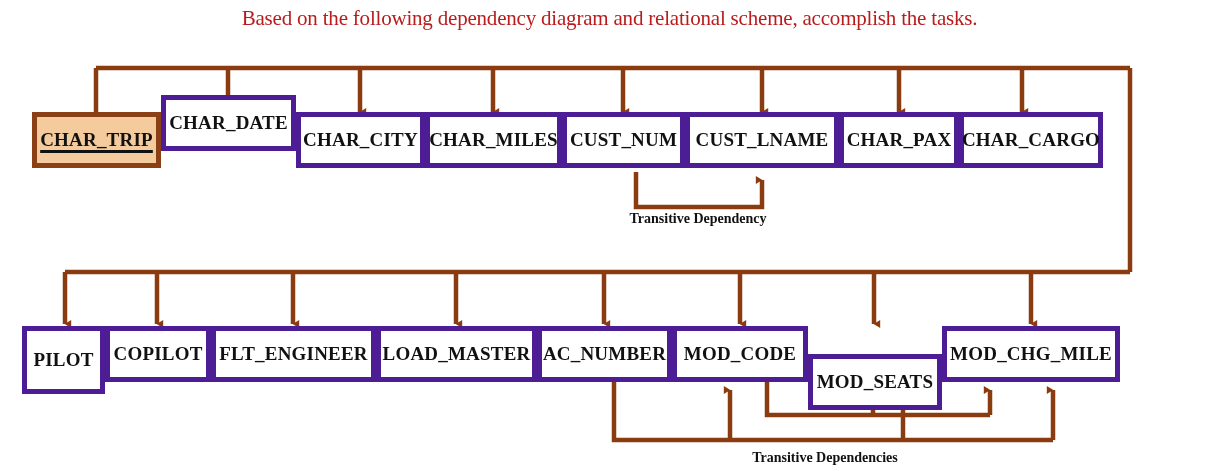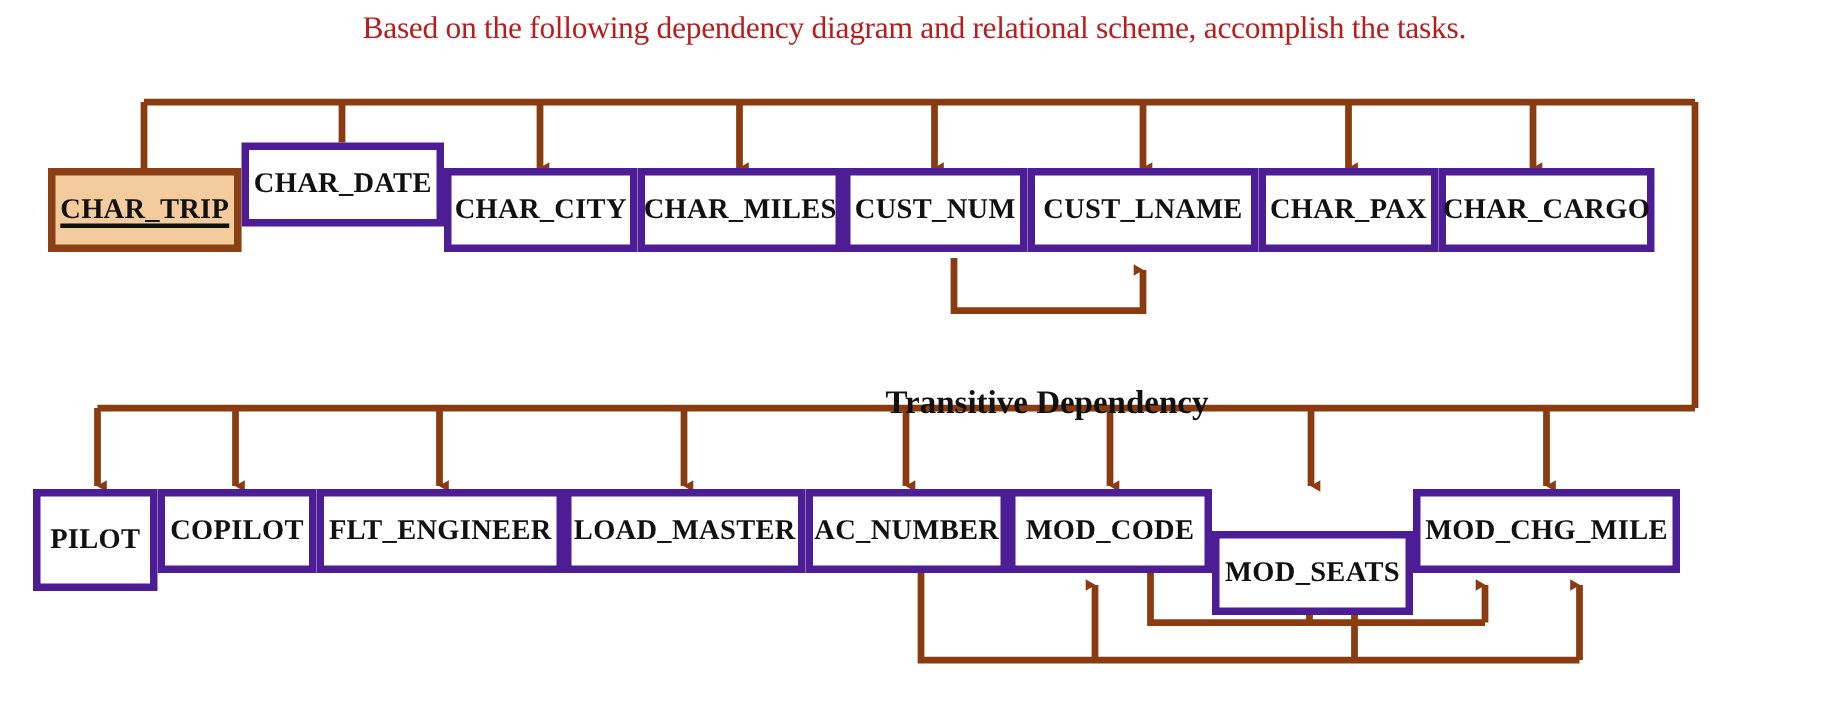--- a/index.html
+++ b/index.html
@@ -50,26 +50,25 @@
     border-color: #8a4014;
     background: #f3cb9c;
   }
   .attr-box.pk .pk-label {
     text-decoration: underline;
     text-decoration-thickness: 3px;
     text-underline-offset: 4px;
   }
   .caption {
     position: absolute;
-    font-size: 22px;
+    font-size: 14px;
     font-weight: bold;
     color: #111111;
     white-space: nowrap;
     text-align: center;
-    margin-top: 44px;
   }
   svg.lines {
     position: absolute;
     left: 0;
     top: 0;
     width: 1219px;
     height: 475px;
     pointer-events: none;
   }
 </style>
@@ -187,14 +186,15 @@
     <span>AC_NUMBER</span>
   </div>
   <div class="attr-box" style="left:808px; top:326px; width:134px; height:56px;margin-top:28px;">
     <span>MOD_SEATS</span>
   </div>
   <div class="attr-box" style="left:942px; top:326px; width:178px; height:56px;">
     <span>MOD_CHG_MILE</span>
   </div>
 
   <div class="caption" style="left:698px; top:211px; transform:translateX(-50%);">Transitive Dependency</div>
+  <div class="caption" style="left:825px; top:450px; transform:translateX(-50%);">Transitive Dependencies</div>
 
 </div>
 
 </body></html>

